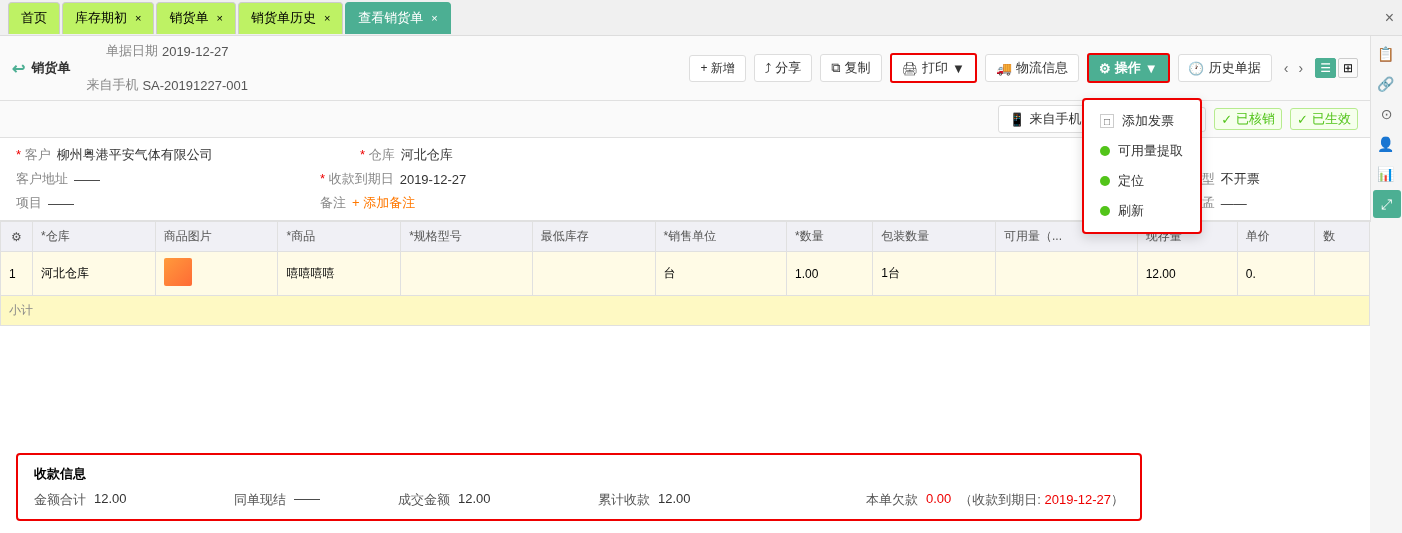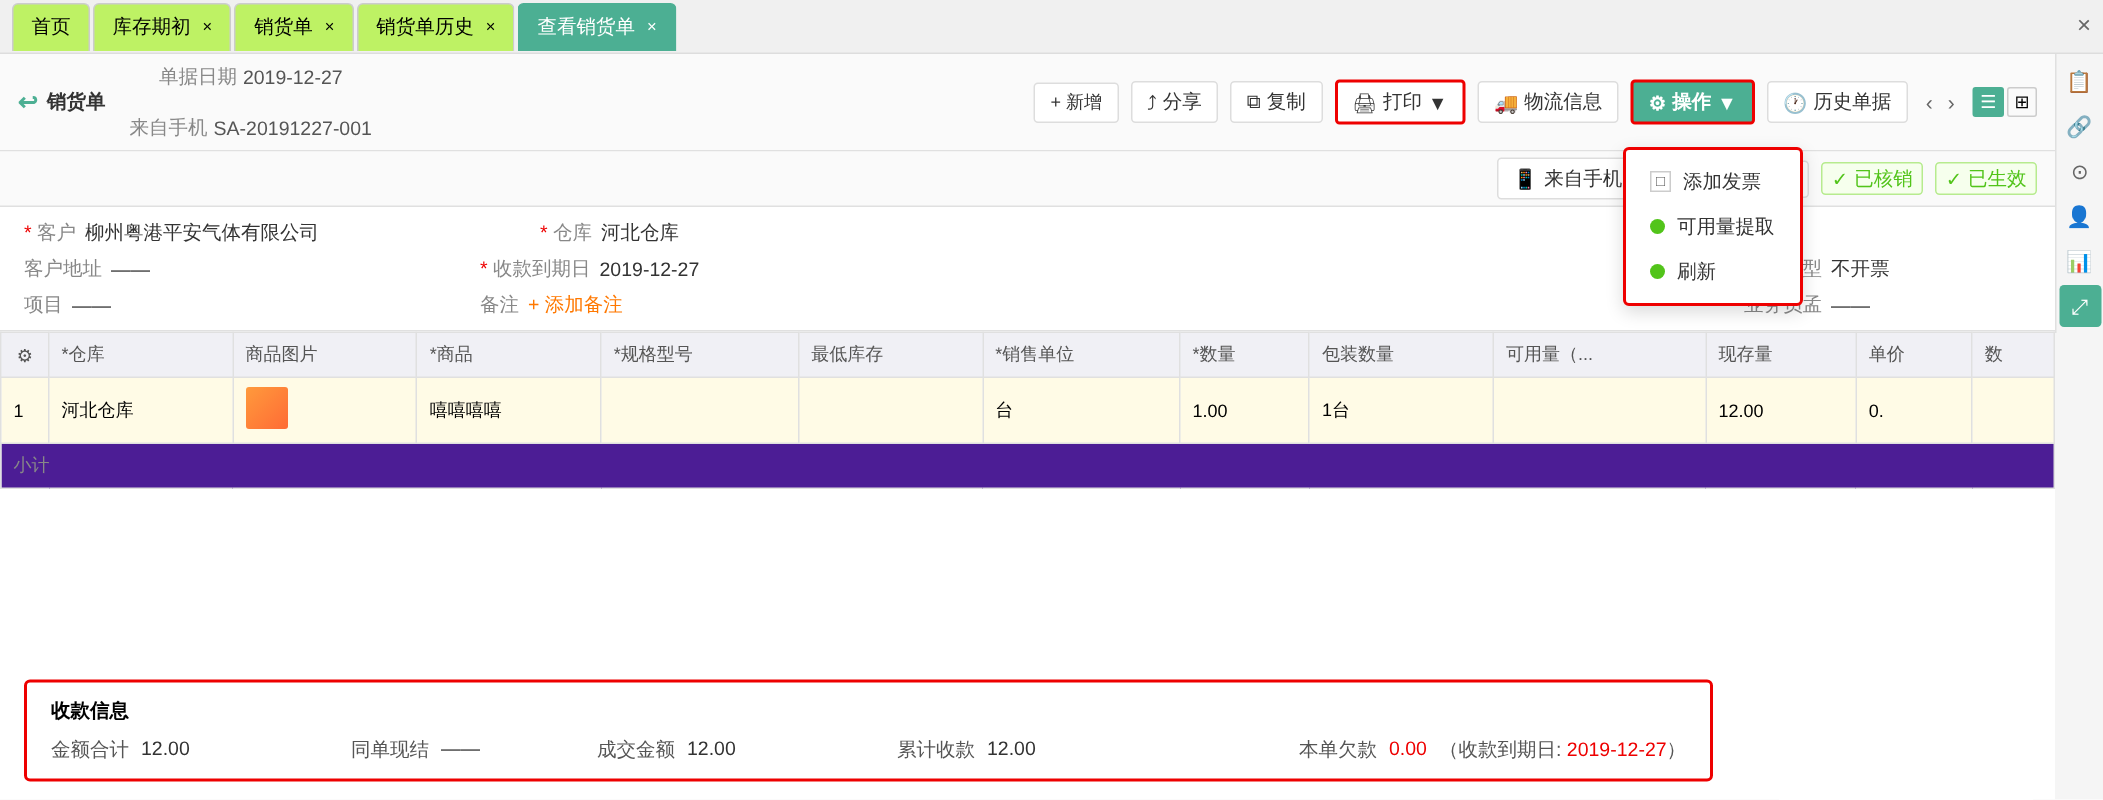--- a/index.html
+++ b/index.html
@@ -64,21 +64,21 @@
     .field-value.link { color: #1890ff; cursor: pointer; }
 
     
     .table-wrap { flex: 1; overflow: auto; }
     table { width: 100%; border-collapse: collapse; }
     thead tr { background: #f0f5ff; }
     th, td { border: 1px solid #e0e0e0; padding: 6px 8px; text-align: left; white-space: nowrap; font-size: 12px; }
     th { color: #555; font-weight: normal; background: #f0f0f5; }
     td { background: #fff; }
     tr.data-row td { background: #fffbe6; }
-    tr.subtotal-row td { background: #4c1d95; color: #888; }
+    tr.subtotal-row td { background: #fef9c3; color: #888; }
     .col-settings { width: 32px; text-align: center; }
 
     
     .bottom-info {
       padding: 10px 16px; border: 2px solid #e00; margin: 8px; border-radius: 4px;
       display: inline-block; min-width: 520px;
     }
     .bottom-info-title { font-weight: bold; margin-bottom: 8px; font-size: 13px; }
     .info-rows { display: flex; gap: 4px; }
     .info-row { display: flex; gap: 40px; }
@@ -358,20 +358,24 @@
     <div class="dropdown-item">
       <span class="icon-box">□</span>
       <span>添加发票</span>
     </div>
     <div class="dropdown-item">
       <span class="dot dot-green"></span>
       <span>可用量提取</span>
     </div>
     <div class="dropdown-item">
       <span class="dot dot-green"></span>
+      <span>定位</span>
+    </div>
+    <div class="dropdown-item">
+      <span class="dot dot-green"></span>
       <span>刷新</span>
     </div>
   </div>
 
   <div class="right-sidebar">
     <div class="sidebar-icon">📋</div>
     <div class="sidebar-icon">🔗</div>
     <div class="sidebar-icon">⊙</div>
     <div class="sidebar-icon">👤</div>
     <div class="sidebar-icon">📊</div>

